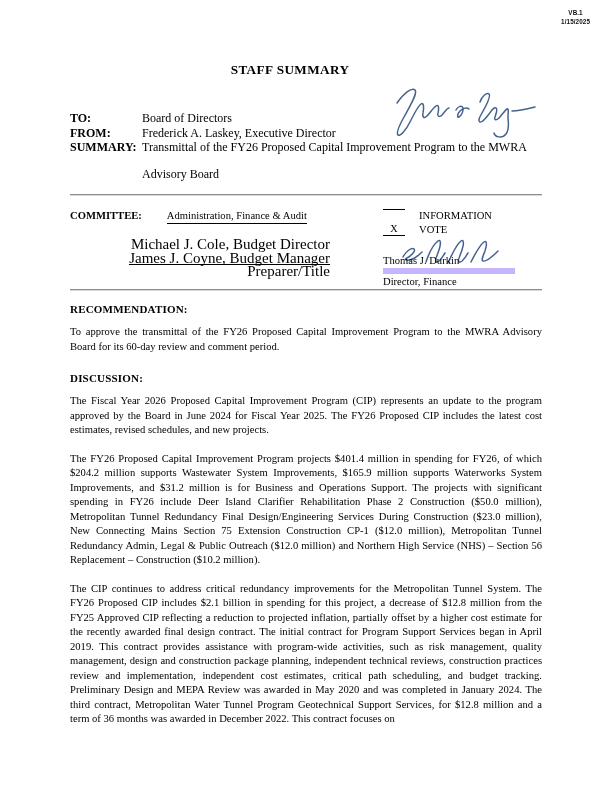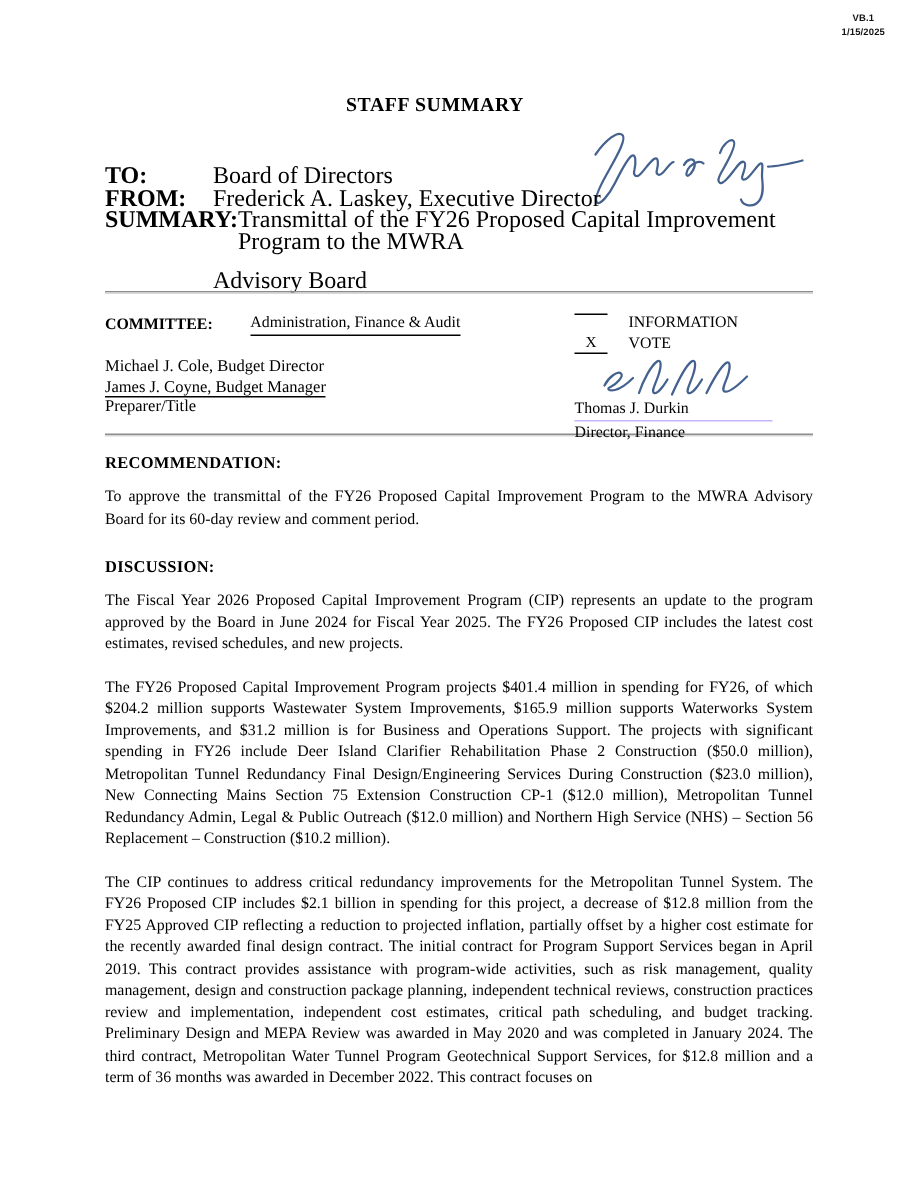--- a/index.html
+++ b/index.html
@@ -45,21 +45,21 @@
     font-weight: bold;
     letter-spacing: 0.4px;
   }
 
   
   .memo-block {
     position: absolute;
     top: 111px;
     left: 70px;
     width: 472px;
-    font-size: 16px;
+    font-size: 12px;
     line-height: 14.6px;
   }
   .memo-row {
     display: flex;
     align-items: flex-start;
   }
   .memo-label {
     flex: 0 0 72px;
     font-weight: bold;
     white-space: nowrap;
@@ -106,40 +106,41 @@
   .committee-zone {
     position: absolute;
     top: 209px;
     left: 70px;
     width: 472px;
     font-size: 10.6px;
     line-height: 14.2px;
   }
   .committee-line {
     display: flex;
-    align-items: center;
+    align-items: flex-start;
   }
   .committee-label {
     font-weight: bold;
     white-space: nowrap;
   }
   .committee-name {
     margin-left: 25px;
     border-bottom: 1px solid #000;
     padding-bottom: 0px;
     white-space: nowrap;
   }
 
   .preparer-block {
     position: absolute;
     top: 238px;
     left: 70px;
-    font-size: 11px;
+    font-size: 15px;
     line-height: 13.6px;
     width: 260px;
+    text-align: right;
   }
   .preparer-underline {
     border-bottom: 1px solid #000;
     display: inline-block;
     line-height: 12.6px;
   }
 
   
   .vote-zone {
     position: absolute;
@@ -170,25 +171,24 @@
     position: absolute;
     top: 255px;
     left: 383px;
     width: 160px;
     font-size: 10.6px;
     line-height: 13.6px;
   }
   .signer-name {
     display: block;
     width: 132px;
-    border-bottom: 1px solid #c4b5fd;
+    border-bottom: 6px solid #c4b5fd;
     line-height: 12.6px;
     padding-bottom: 0px;
     white-space: nowrap;
-    margin-top: 12px;
   }
   .signer-title {
     display: block;
     margin-top: 1px;
   }
 
   
   .body-zone {
     position: absolute;
     top: 303px;

